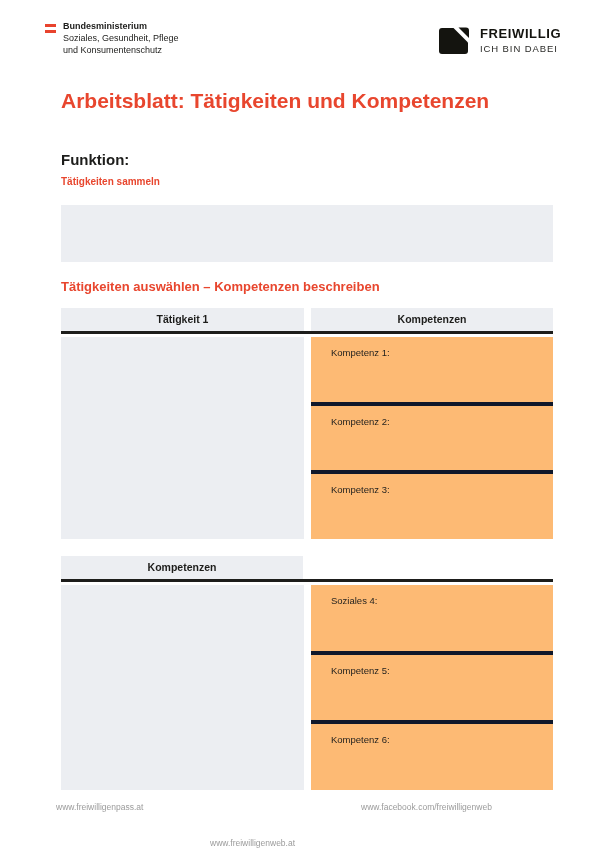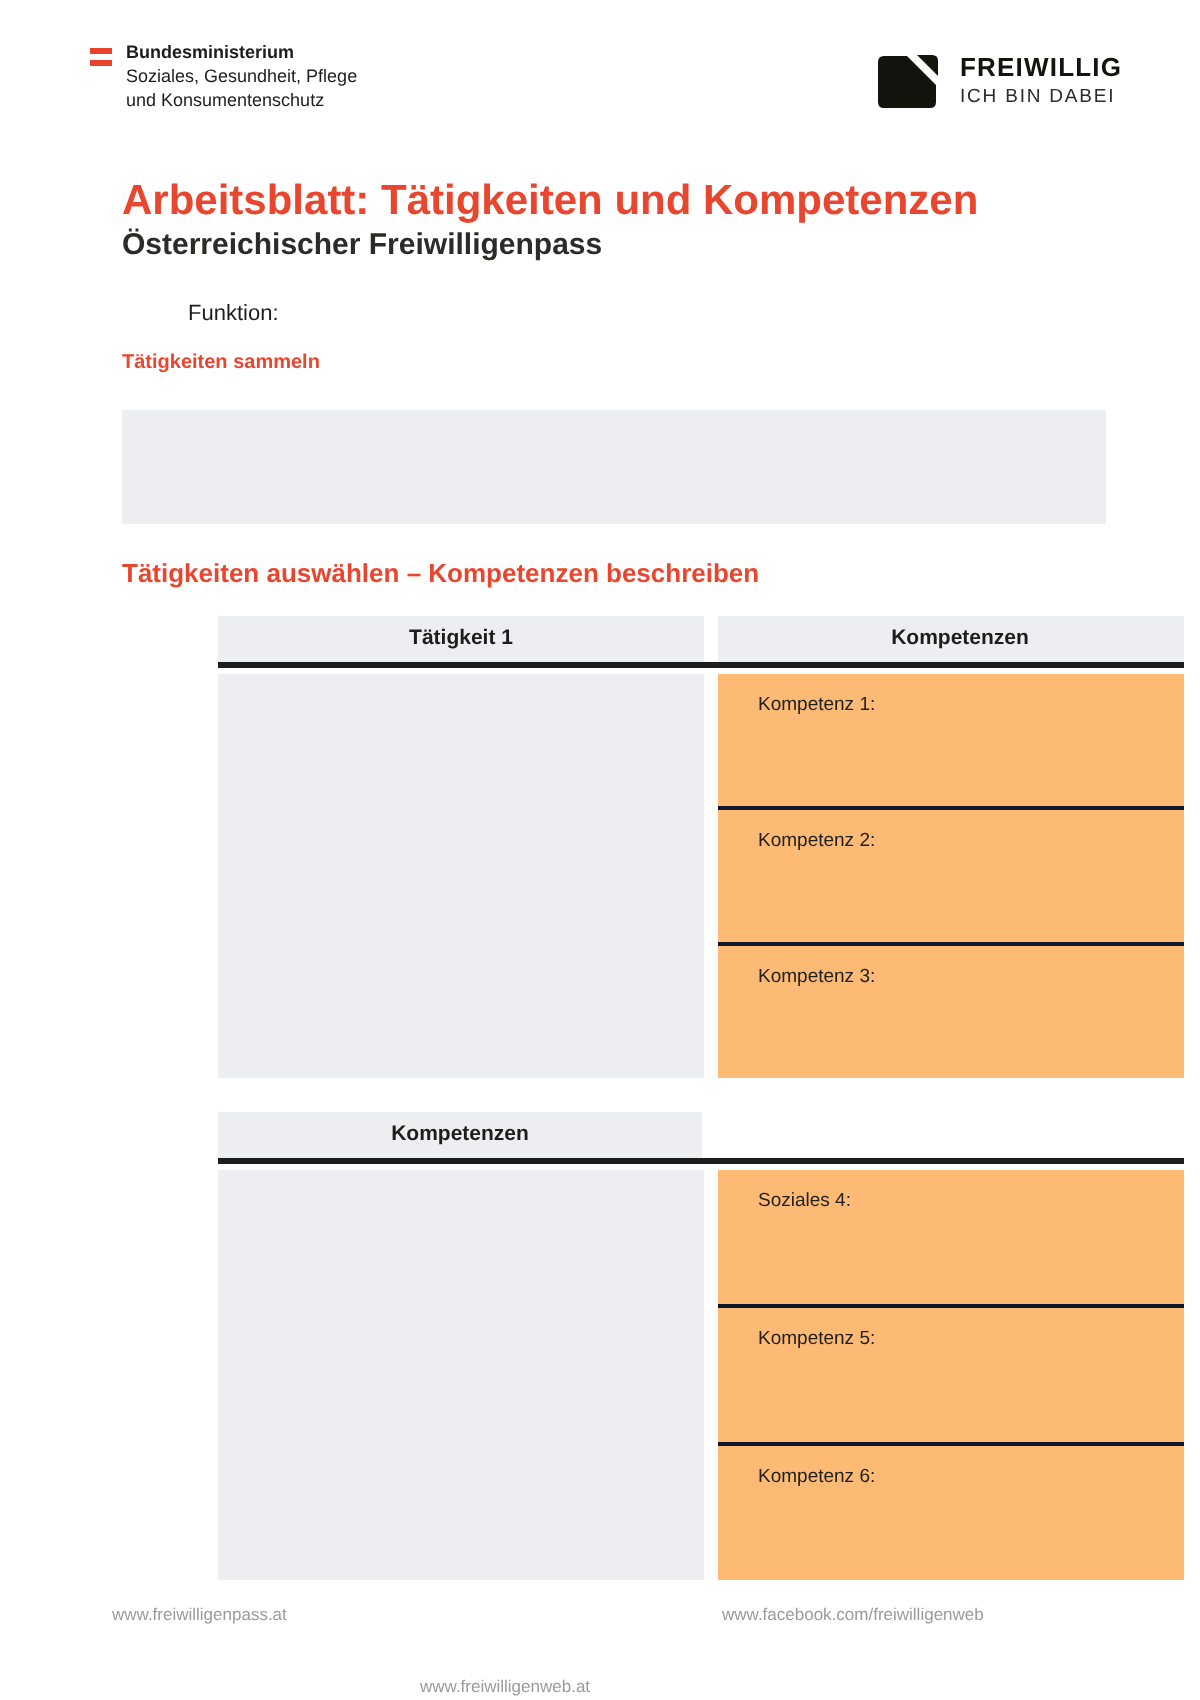--- a/index.html
+++ b/index.html
@@ -20,45 +20,45 @@
 
   .freiwillig { position:absolute; left:430px; top:22px; display:flex; gap:10px; align-items:flex-end; }
   .fw-icon { width:32px; height:28px; display:block; }
   .fw-text { padding-top:4px; }
   .fw-title { font-size:13px; font-weight:bold; letter-spacing:0.6px; color:#14140f; line-height:15px; }
   .fw-sub { font-size:9.5px; letter-spacing:0.9px; color:#2b2b28; line-height:13px; margin-top:1px; }
 
   
   .doc-title { position:absolute; left:53px; top:89px; font-size:21px; font-weight:bold; color:#e8462e; }
   .doc-subtitle { position:absolute; left:53px; top:114px; font-size:15px; font-weight:bold; color:#2b2b28; }
-  .funktion { position:absolute; left:53px; top:151px; font-size:11px; font-weight:normal; color:#1d1d1b;margin-left:33px; }
+  .funktion { position:absolute; left:53px; top:151px; font-size:15px; font-weight:bold; color:#1d1d1b; }
   .heading-red { position:absolute; left:53px; font-weight:bold; color:#e8462e; }
   .collect-heading { top:176px; font-size:10px; }
   .select-heading { top:279px; font-size:13px; }
 
   
   .collect-box { position:absolute; left:53px; top:205px; width:492px; height:57px; background:#eceef2; }
 
   
-  .wtable { position:absolute; left:53px; width:492px;margin-left:48px; }
+  .wtable { position:absolute; left:53px; width:492px; }
   .wtable.t1 { top:308px; }
   .wtable.t2 { top:556px; }
   .thead { display:flex; gap:7px; }
   .th { height:23px; background:#eceef2; font-size:10.5px; font-weight:bold;
         text-align:center; line-height:23px; color:#1d1d1b; }
   .th.left { width:243px; }
   .th.right { width:242px; }
   .thick-line { height:3px; background:#1d1d1b; margin-top:0; }
   .tbody { display:flex; gap:7px; margin-top:3px; }
   .tbody.h1 { height:202px; }
   .tbody.h2 { height:205px; }
   .cell-left { width:243px; background:#eceef2; }
   .col-right { width:242px; display:flex; flex-direction:column; }
   .comp-cell { flex:1; background:#fdba74; padding:5px 6px 0 20px; }
-  .comp-cell + .comp-cell { border-top:2px solid #0f172a; }
+  .comp-cell + .comp-cell { border-top:4px solid #0f172a; }
   .comp-label { font-size:9.5px; color:#1f1f1d; }
 
   
   .footer-link { position:absolute; top:802px; font-size:8.5px; color:#9b9b9b; text-decoration:none; }
   .fl-1 { left:48px; }
   .fl-2 { left:202px;margin-top:36px; }
   .fl-3 { left:353px; }
 </style>
 </head>
 <body>
@@ -83,21 +83,20 @@
       <path d="M4,1 H15.5 L30,15.5 V24 Q30,27 27,27 H4 Q1,27 1,24 V4 Q1,1 4,1 Z" fill="#14140f"></path>
       <path d="M20.5,0.5 H28 Q31,0.5 31,3.5 V11 Z" fill="#14140f"></path>
     </svg>
     <div class="fw-text">
       <div class="fw-title">FREIWILLIG</div>
       <div class="fw-sub">ICH BIN DABEI</div>
     </div>
   </div>
 
   <h1 class="doc-title">Arbeitsblatt: Tätigkeiten und Kompetenzen</h1>
-  <h2 class="doc-subtitle">Österreichischer Freiwilligenpass</h2>
   <div class="funktion">Funktion:</div>
 
   <div class="heading-red collect-heading">Tätigkeiten sammeln</div>
   <div class="collect-box"></div>
 
   <div class="heading-red select-heading">Tätigkeiten auswählen – Kompetenzen beschreiben</div>
 
   <div class="wtable t1">
     <div class="thead">
       <div class="th left">Tätigkeit 1</div>

